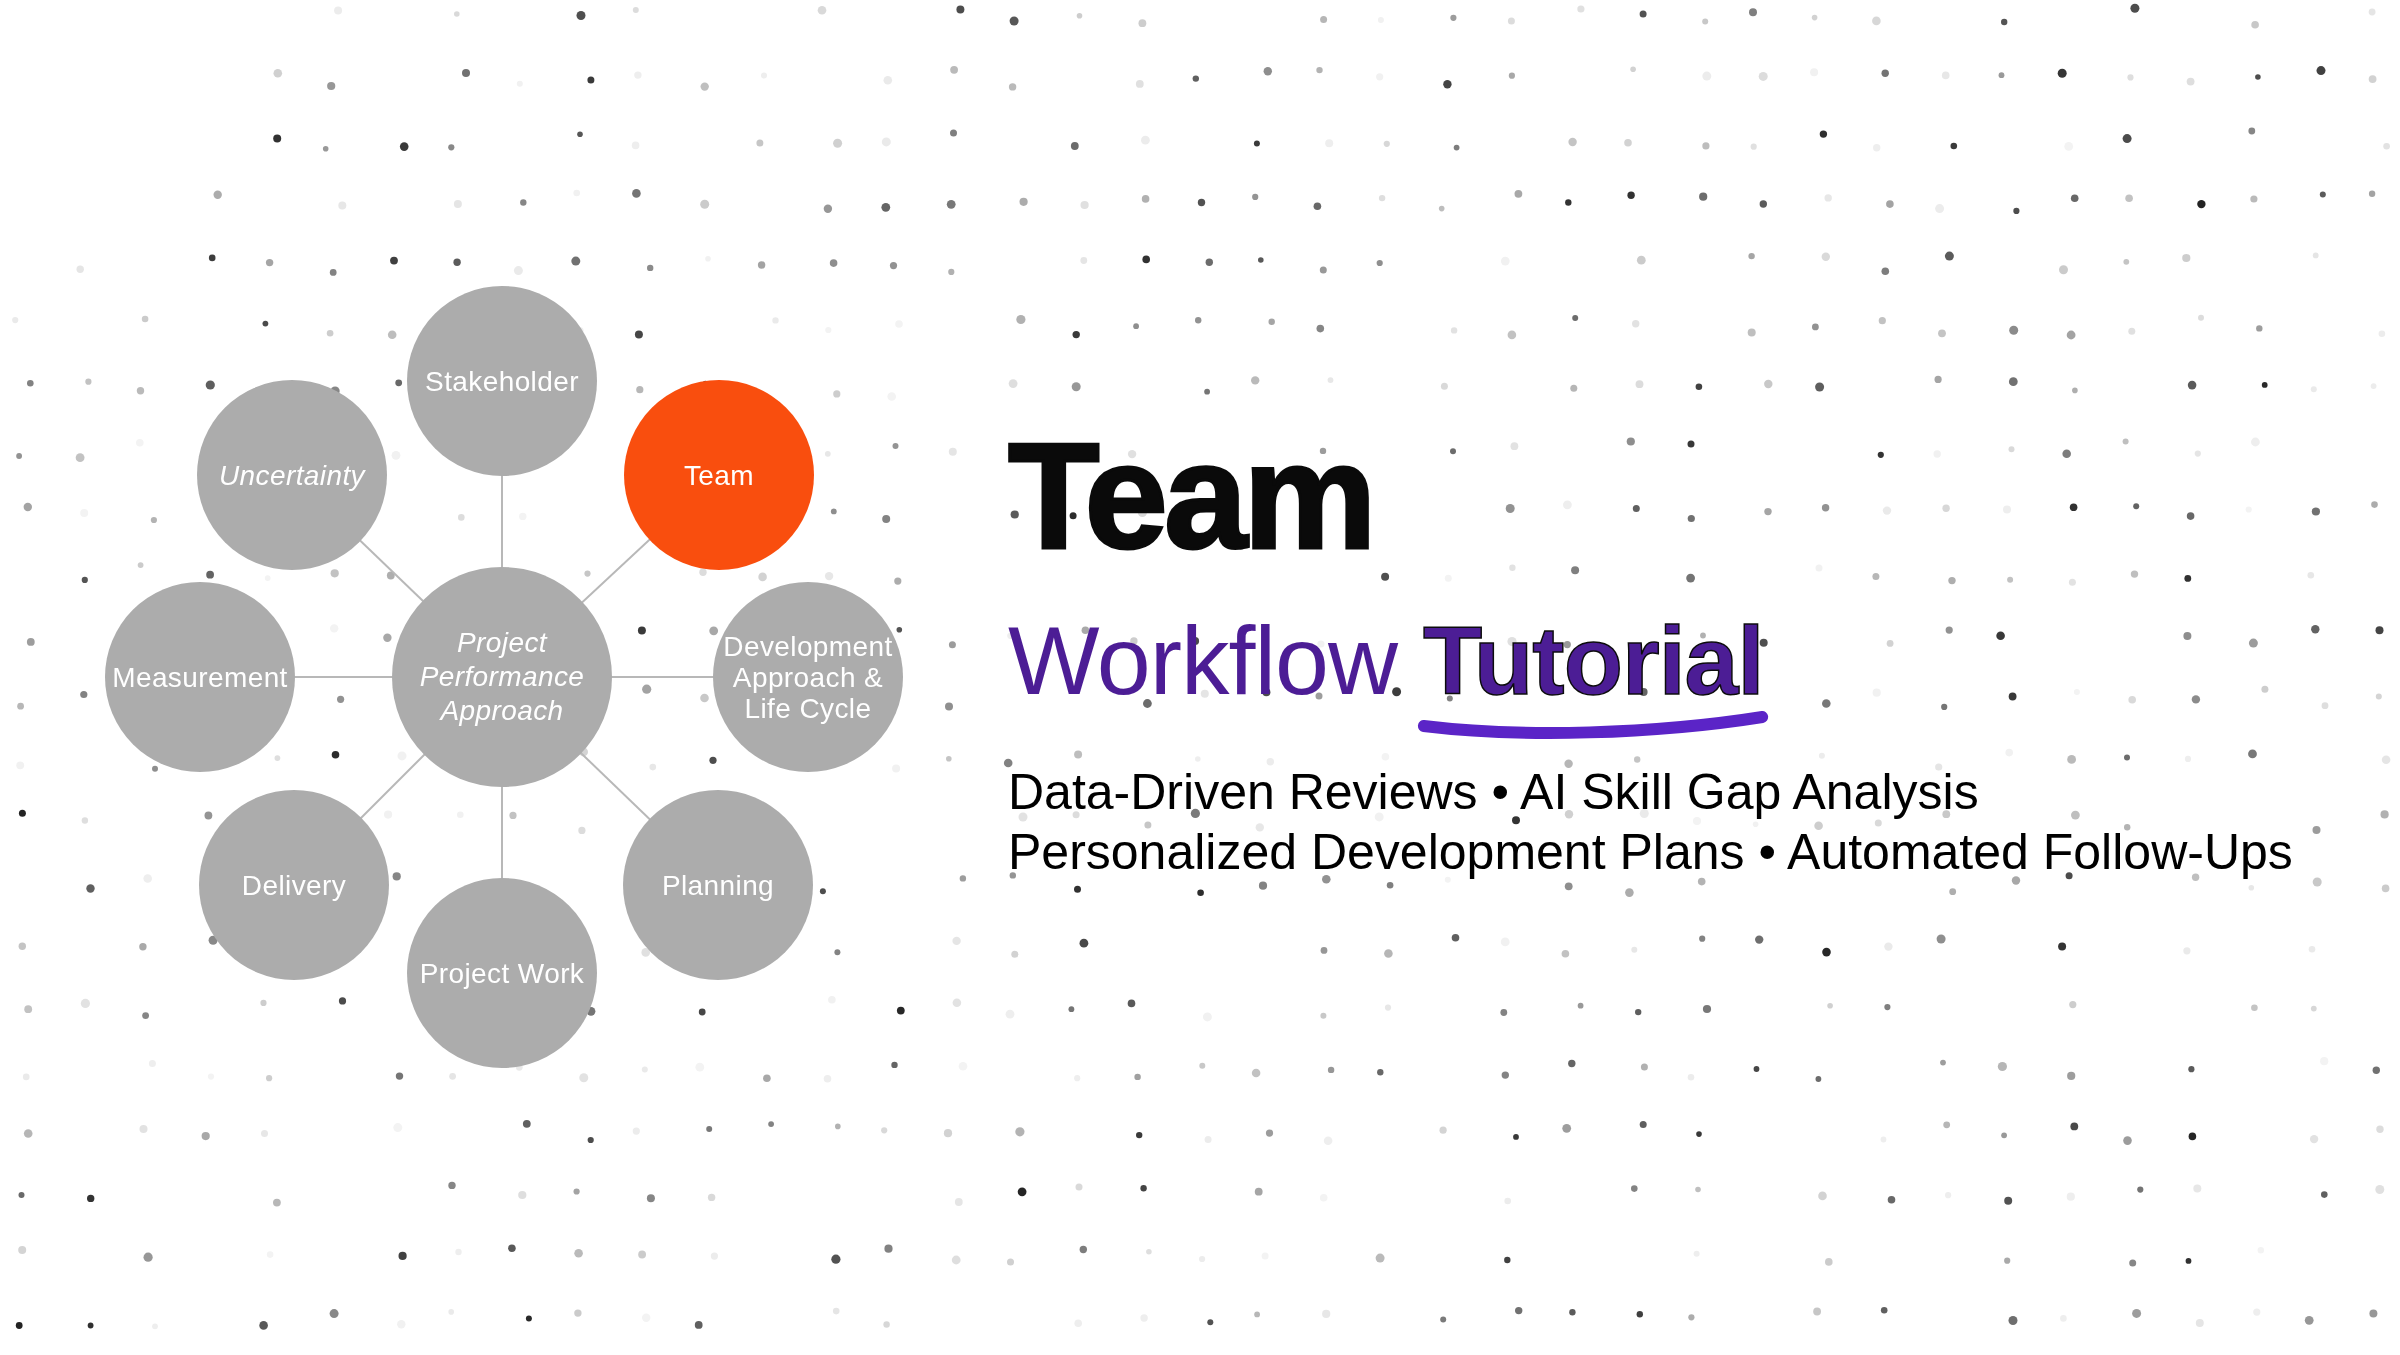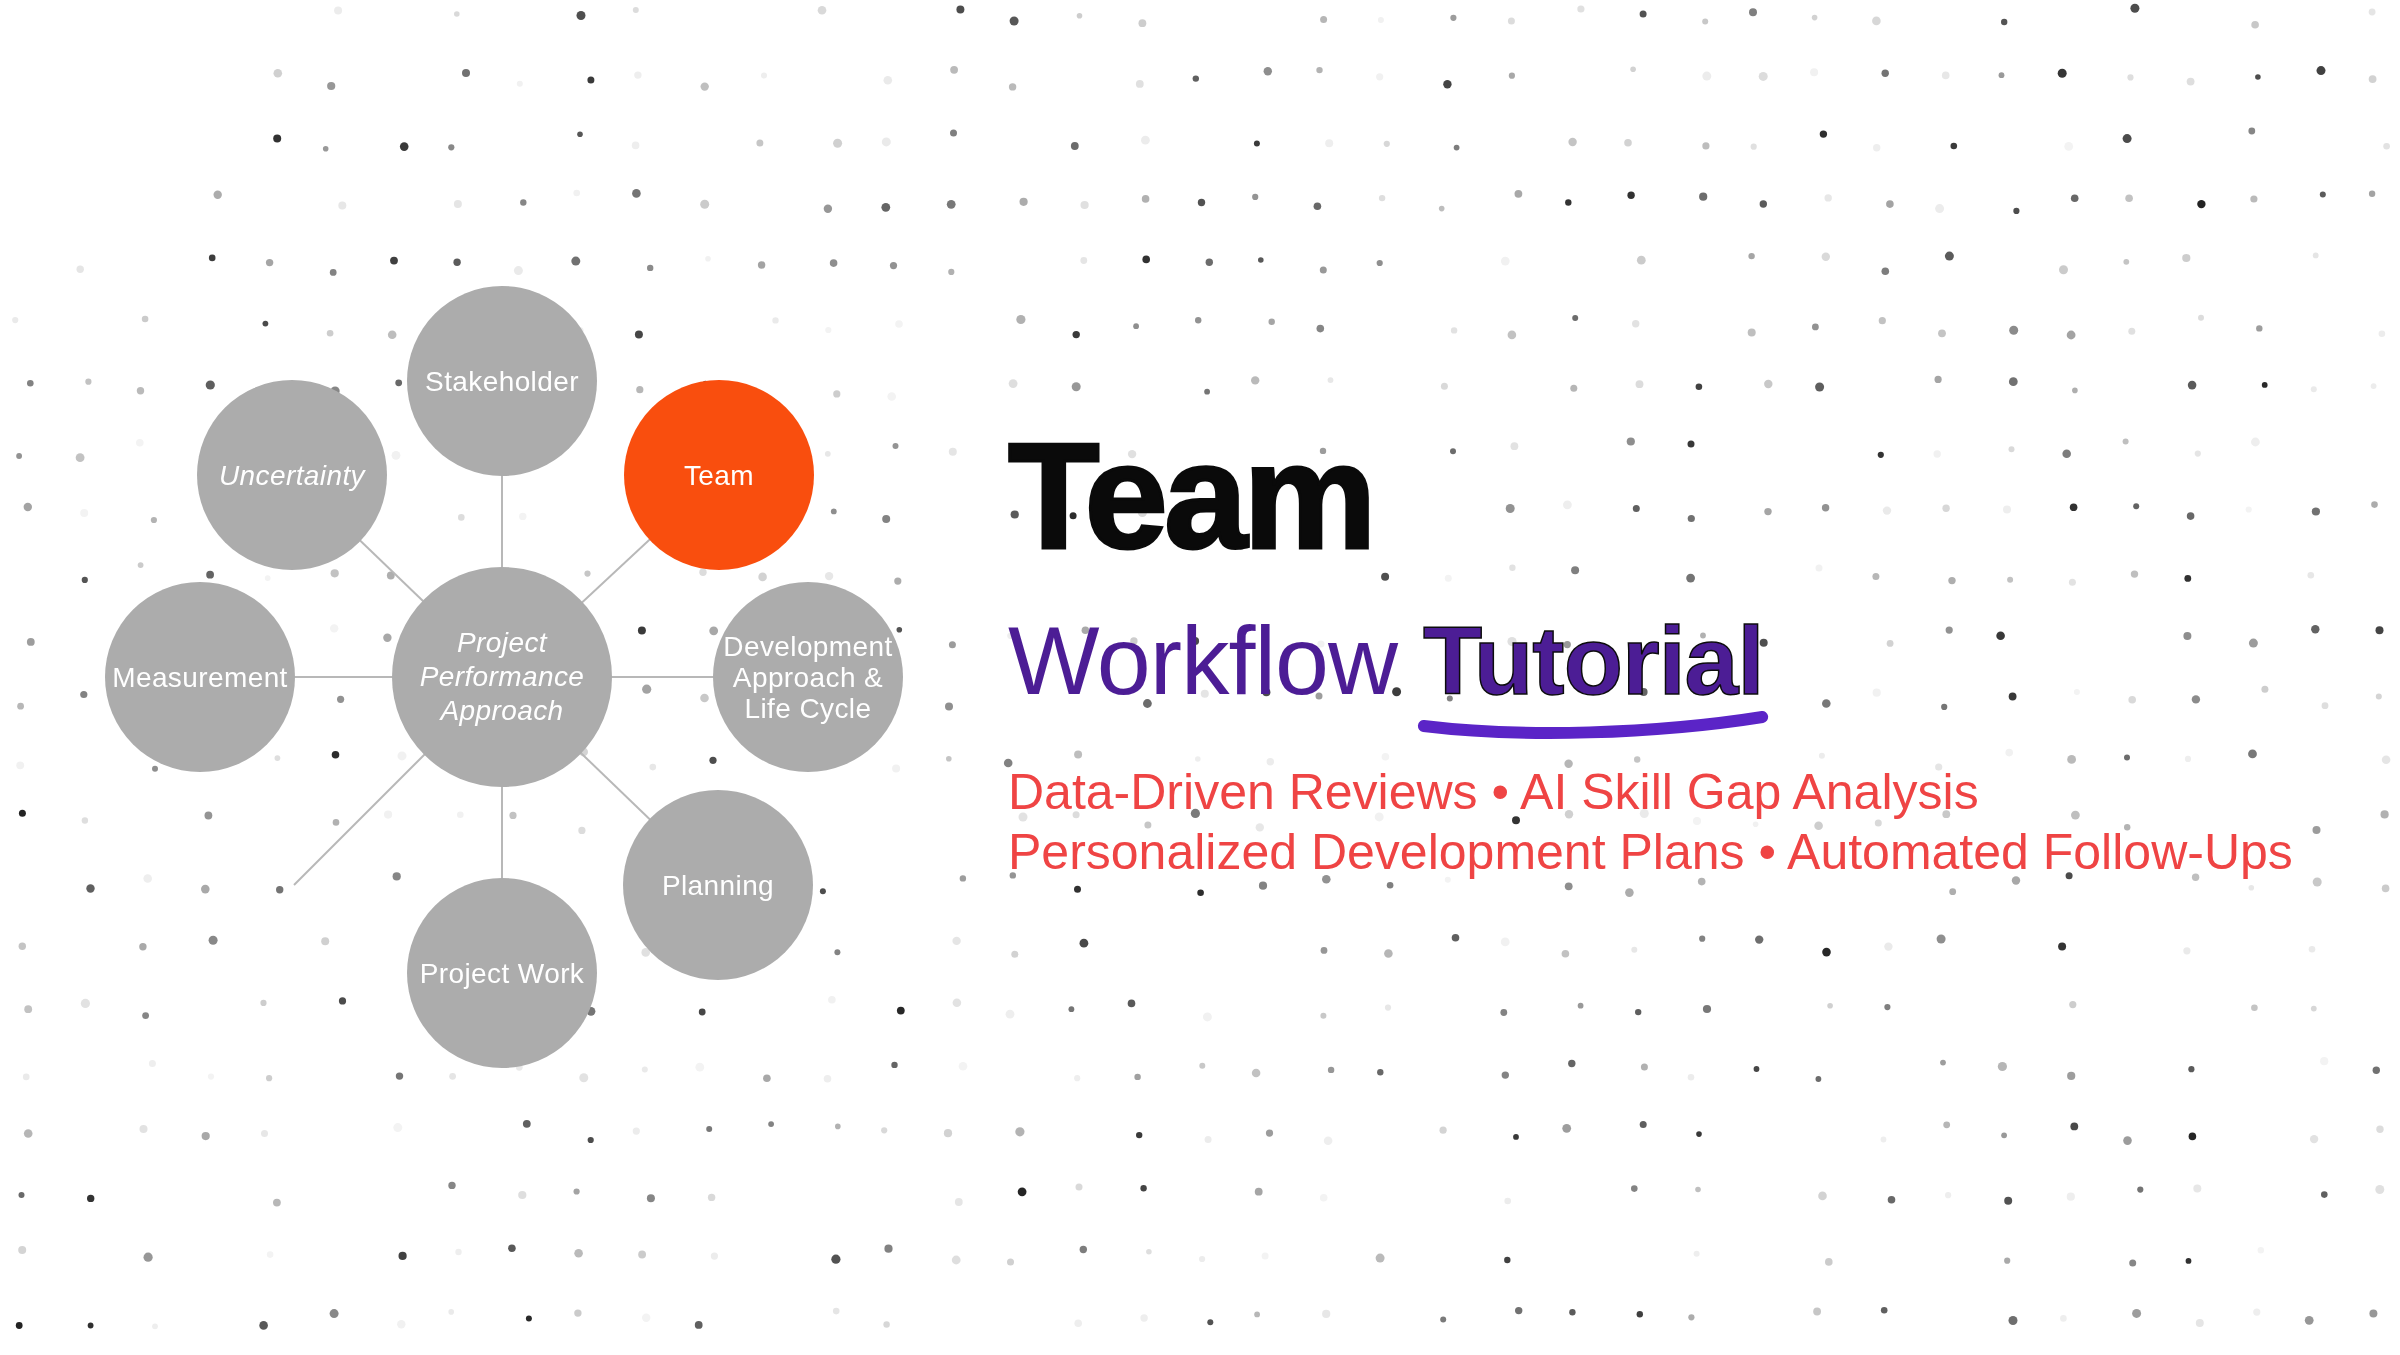--- a/index.html
+++ b/index.html
@@ -47,21 +47,21 @@
     margin-left:26px;
     position:relative;display:inline-block;
   }
   .underline-svg{
     position:absolute;left:-2%;bottom:-34px;width:104%;height:34px;
     overflow:visible;
   }
   .features{
     position:absolute;left:0;top:762px;
     font-size:50px;line-height:60px;font-weight:400;
-    color:#ef4444;white-space:nowrap;letter-spacing:0px;
+    color:#000000;white-space:nowrap;letter-spacing:0px;
   }
 </style>
 </head>
 <body>
 
 <div class="stage">
 
   <svg id="dots-svg">
       <circle cx="338.1" cy="10.4" r="4.0" fill="rgba(18,18,18,0.08)"></circle>
       <circle cx="456.8" cy="14.0" r="2.8" fill="rgba(18,18,18,0.16)"></circle>
@@ -739,20 +739,25 @@
       <div class="node" style="left: 623px; top: 790px; height: 190px; width: 190px; background: rgb(172, 172, 172);">
         <div class="label">
           <div>Planning</div>
         </div>
       </div>
       <div class="node" style="left: 407px; top: 878px; height: 190px; width: 190px; background: rgb(172, 172, 172);">
         <div class="label">
           <div>Project Work</div>
         </div>
       </div>
+      <div class="node" style="left: 199px; top: 790px; height: 190px; width: 190px; background: rgb(172, 172, 172);">
+        <div class="label">
+          <div>Delivery</div>
+        </div>
+      </div>
       <div class="node" style="left: 105px; top: 582px; height: 190px; width: 190px; background: rgb(172, 172, 172);">
         <div class="label">
           <div>Measurement</div>
         </div>
       </div>
       <div class="node" style="left: 197px; top: 380px; height: 190px; width: 190px; background: rgb(172, 172, 172); font-style: italic;">
         <div class="label">
           <div>Uncertainty</div>
         </div>
       </div>

